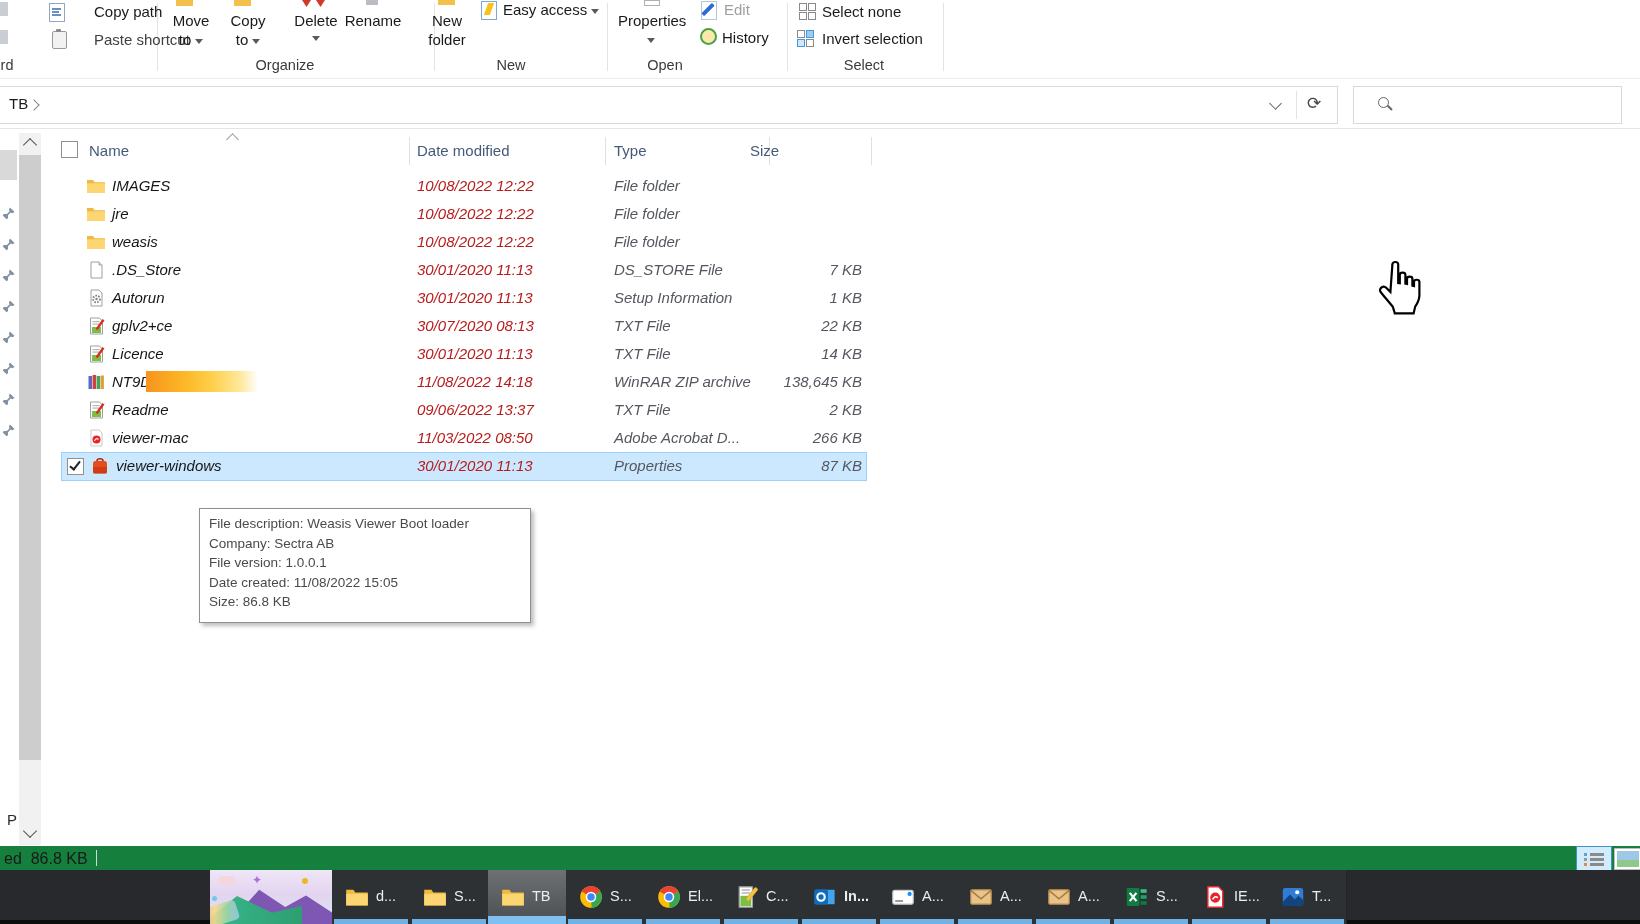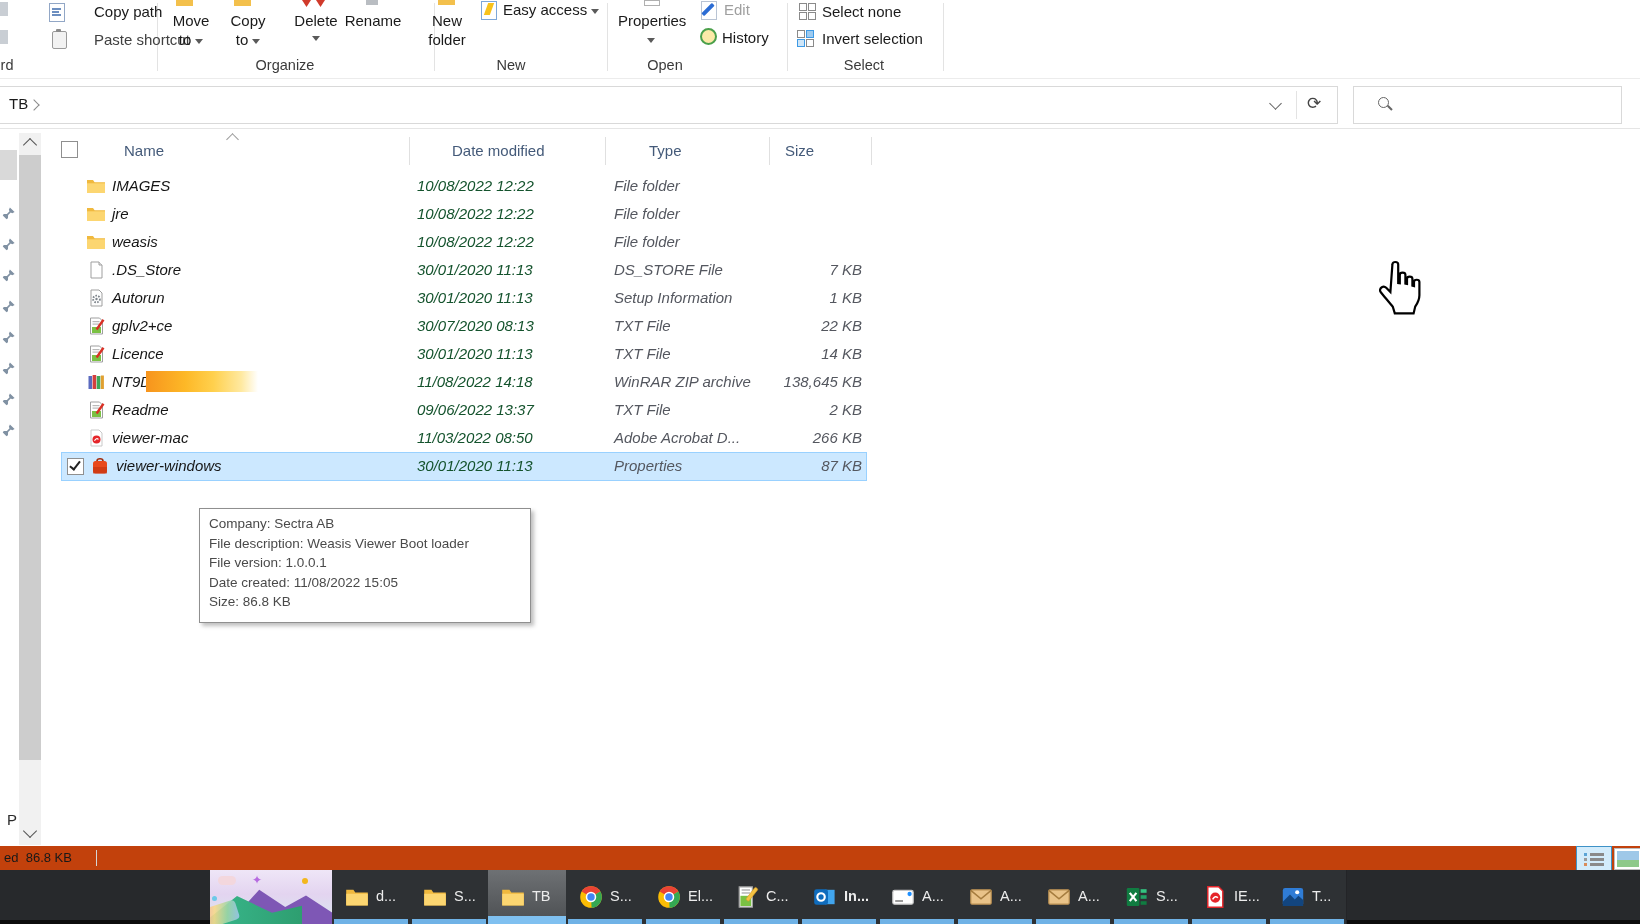--- a/index.html
+++ b/index.html
@@ -51,46 +51,46 @@
   .pin{position:absolute;left:1px;width:15px;height:15px;}
   .scrollbar{position:absolute;left:19px;top:133px;width:22px;height:712px;background:#f1f1f1;}
   .sb-thumb{position:absolute;left:0;top:22px;width:22px;height:605px;background:#cdcdcd;}
   .sb-arrow{position:absolute;left:6px;width:9px;height:9px;border-right:1.8px solid #555;border-bottom:1.8px solid #555;}
   .sb-up{top:7px;transform:rotate(-135deg);}
   .sb-down{top:693px;transform:rotate(45deg);}
   .nav-p{position:absolute;left:7px;top:811px;font-size:15px;color:#2b2b2b;}
 
   
   .lheader{position:absolute;left:42px;top:133px;width:840px;height:37px;background:#fff;font-size:15px;color:#445a79;}
-  .lheader .col{position:absolute;top:9px;white-space:nowrap;margin-left:35px;}
+  .lheader .col{position:absolute;top:9px;white-space:nowrap;}
   .hdr-div{position:absolute;top:4px;height:28px;width:1px;background:#e0e0e0;}
   .chk{position:absolute;width:15px;height:15px;background:#fff;border:1px solid #8f8f8f;}
   .chk.checked:after{content:"";position:absolute;left:4px;top:0px;width:4px;height:9px;border-right:2px solid #222;border-bottom:2px solid #222;transform:rotate(38deg);}
   .sort-caret{position:absolute;width:8px;height:8px;border-right:1.4px solid #9a9a9a;border-bottom:1.4px solid #9a9a9a;transform:rotate(-135deg);}
   .rows{position:absolute;left:42px;top:172px;width:840px;}
   .row{position:relative;height:28px;font-size:15px;}
   .row .cell{position:absolute;top:5px;white-space:nowrap;font-style:italic;}
   .c-name{left:70px;color:#161616;}
-  .c-date{left:375px;color:#14532d;}
+  .c-date{left:375px;color:#b91c1c;}
   .c-type{left:572px;color:#54575f;}
   .c-size{left:680px;width:140px;text-align:right;color:#54575f;}
   .row .ficon{position:absolute;left:44px;top:4px;width:20px;height:20px;}
   .row.selected .hl{position:absolute;left:19px;top:0;width:804px;height:27px;background:#cce8ff;border:1px solid #99d1ff;}
   .row.selected .ficon{left:48px;}
   .row.selected .c-name{left:74px;}
   .row .rowchk{left:25px;top:6px;}
   .redact{position:absolute;left:104px;top:3px;width:112px;height:21px;
           background:linear-gradient(90deg,#f7941d 0%,#fdb827 35%,#ffd04d 60%,#ffe9a0 85%,rgba(255,233,160,0) 100%);}
 
   
   .tooltip{position:absolute;left:199px;top:508px;width:312px;height:103px;background:#fff;border:1px solid #8f8f8f;
            box-shadow:3px 3px 4px rgba(0,0,0,.25);padding:5px 9px;font-size:13.5px;line-height:19.5px;color:#4a4a4a;}
 
   
-  .statusbar{position:absolute;left:0;top:846px;width:1640px;height:24px;background:#c2410c;font-size:13px;}
+  .statusbar{position:absolute;left:0;top:846px;width:1640px;height:24px;background:#15803d;font-size:16px;}
   .st-text{position:absolute;left:4px;top:4px;color:#191919;white-space:nowrap;}
   .st-div{position:absolute;left:96px;top:4px;width:1px;height:16px;background:#d5d5d5;}
   .viewbtn{position:absolute;top:0px;height:24px;}
   .vb-details{left:1576px;width:34px;background:#d3ecfb;border:1px solid #3e92c7;}
   .vb-thumb{left:1614px;width:26px;top:2px;height:20px;background:#fff;border:1px solid #bdbdbd;}
   .vb-thumb i{position:absolute;left:2px;top:2px;right:2px;bottom:2px;background:linear-gradient(180deg,#9fc8e8 0 55%,#8ec98a 55% 100%);}
   .vd-row{position:absolute;left:7px;width:20px;height:3px;}
   .vd-row b{position:absolute;left:0;top:0;width:3px;height:3px;background:#5aa4d6;}
   .vd-row i{position:absolute;left:6px;top:0;width:14px;height:3px;background:#8a8a8a;}
 
@@ -374,22 +374,22 @@
             <path d="M7 5 c0-3 6-3 6 0" fill="none" stroke="#a12a0a" stroke-width="1.6"></path>
           </svg></span>
         <span class="cell c-name">viewer-windows</span>
         <span class="cell c-date">30/01/2020 11:13</span>
         <span class="cell c-type">Properties</span>
         <span class="cell c-size">87 KB</span>
       </div>
     </div>
 
   <div class="tooltip" id="tooltip">
+      <div>File description: Weasis Viewer Boot loader</div>
       <div>Company: Sectra AB</div>
-      <div>File description: Weasis Viewer Boot loader</div>
       <div>File version: 1.0.0.1</div>
       <div>Date created: 11/08/2022 15:05</div>
       <div>Size: 86.8 KB</div>
     </div>
 
   <div class="statusbar">
     <span class="st-text"><span>ed</span>&nbsp;&nbsp;<span>86.8 KB</span></span>
     <span class="st-div"></span>
     <div class="viewbtn vb-details">
       <span class="vd-row" style="top:6px">

